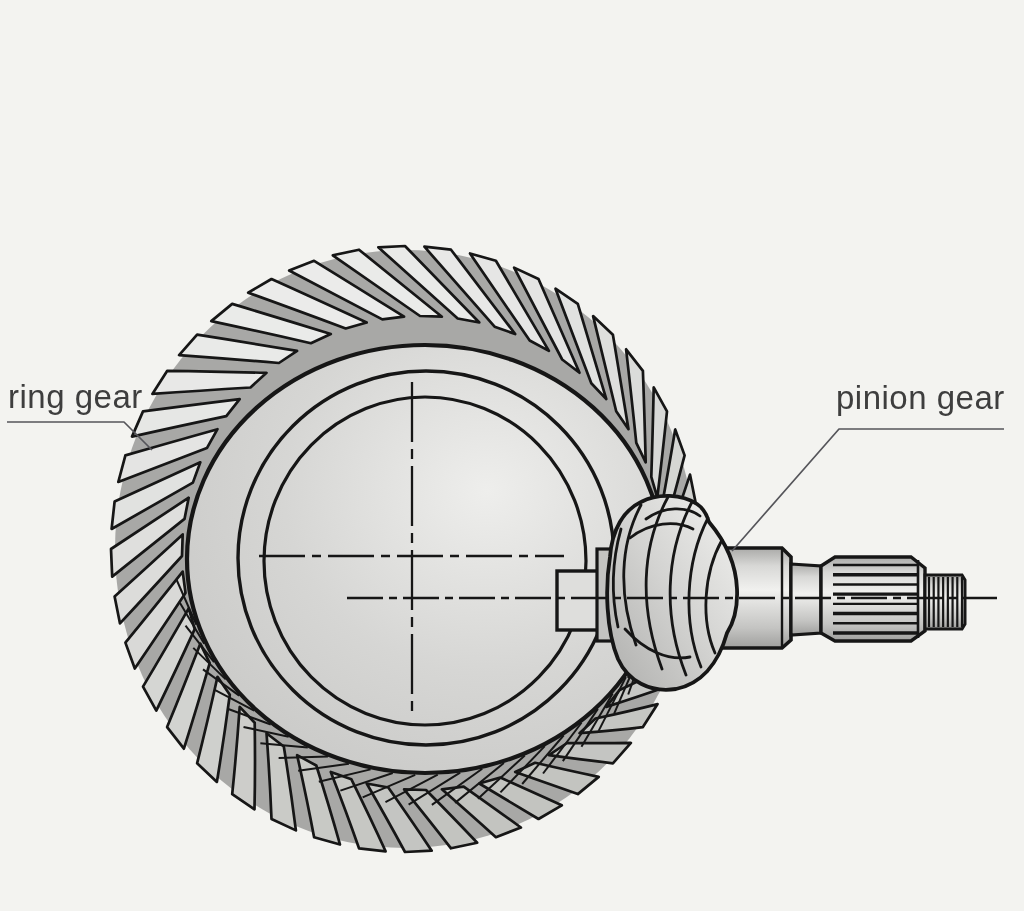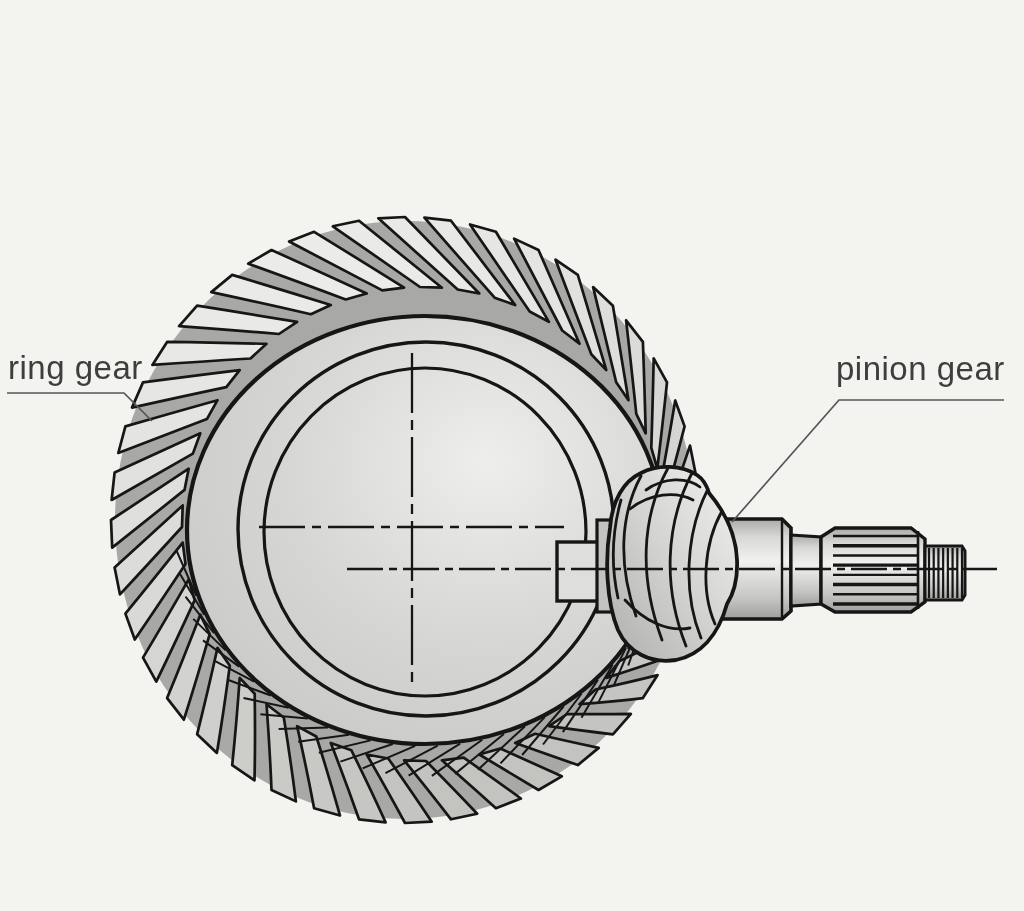--- a/index.html
+++ b/index.html
@@ -2,21 +2,21 @@
 <html style="--background: #f3f3f0; --outline: #161616; --metal-light: #eeeeec; --metal-mid: #cfcfcd; --metal-dark: #b4b4b2; --metal-deep: #a6a6a4; --label-text: #3e3e3e; --leader-line: #55555a;"><head>
 <meta charset="utf-8">
 <style>
   html,body{margin:0;padding:0;}
   body{
     width:1024px;height:911px;
     background:var(--background,#f3f3f0);
     font-family:"Liberation Sans", sans-serif;
     overflow:hidden;
   }
-  .stage{position:relative;width:1024px;height:672px;}
+  .stage{position:relative;width:1024px;height:672px;margin-top:29px;}
   svg{display:block;width:1024px;height:911px;}
   .label-text{
     fill:var(--label-text,#3e3e3e);
     font-family:"Liberation Sans", sans-serif;
     font-size:33px;
     letter-spacing:0.5px;
   }
   .leader{
     fill:none;
     stroke:var(--leader-line,#55555a);

